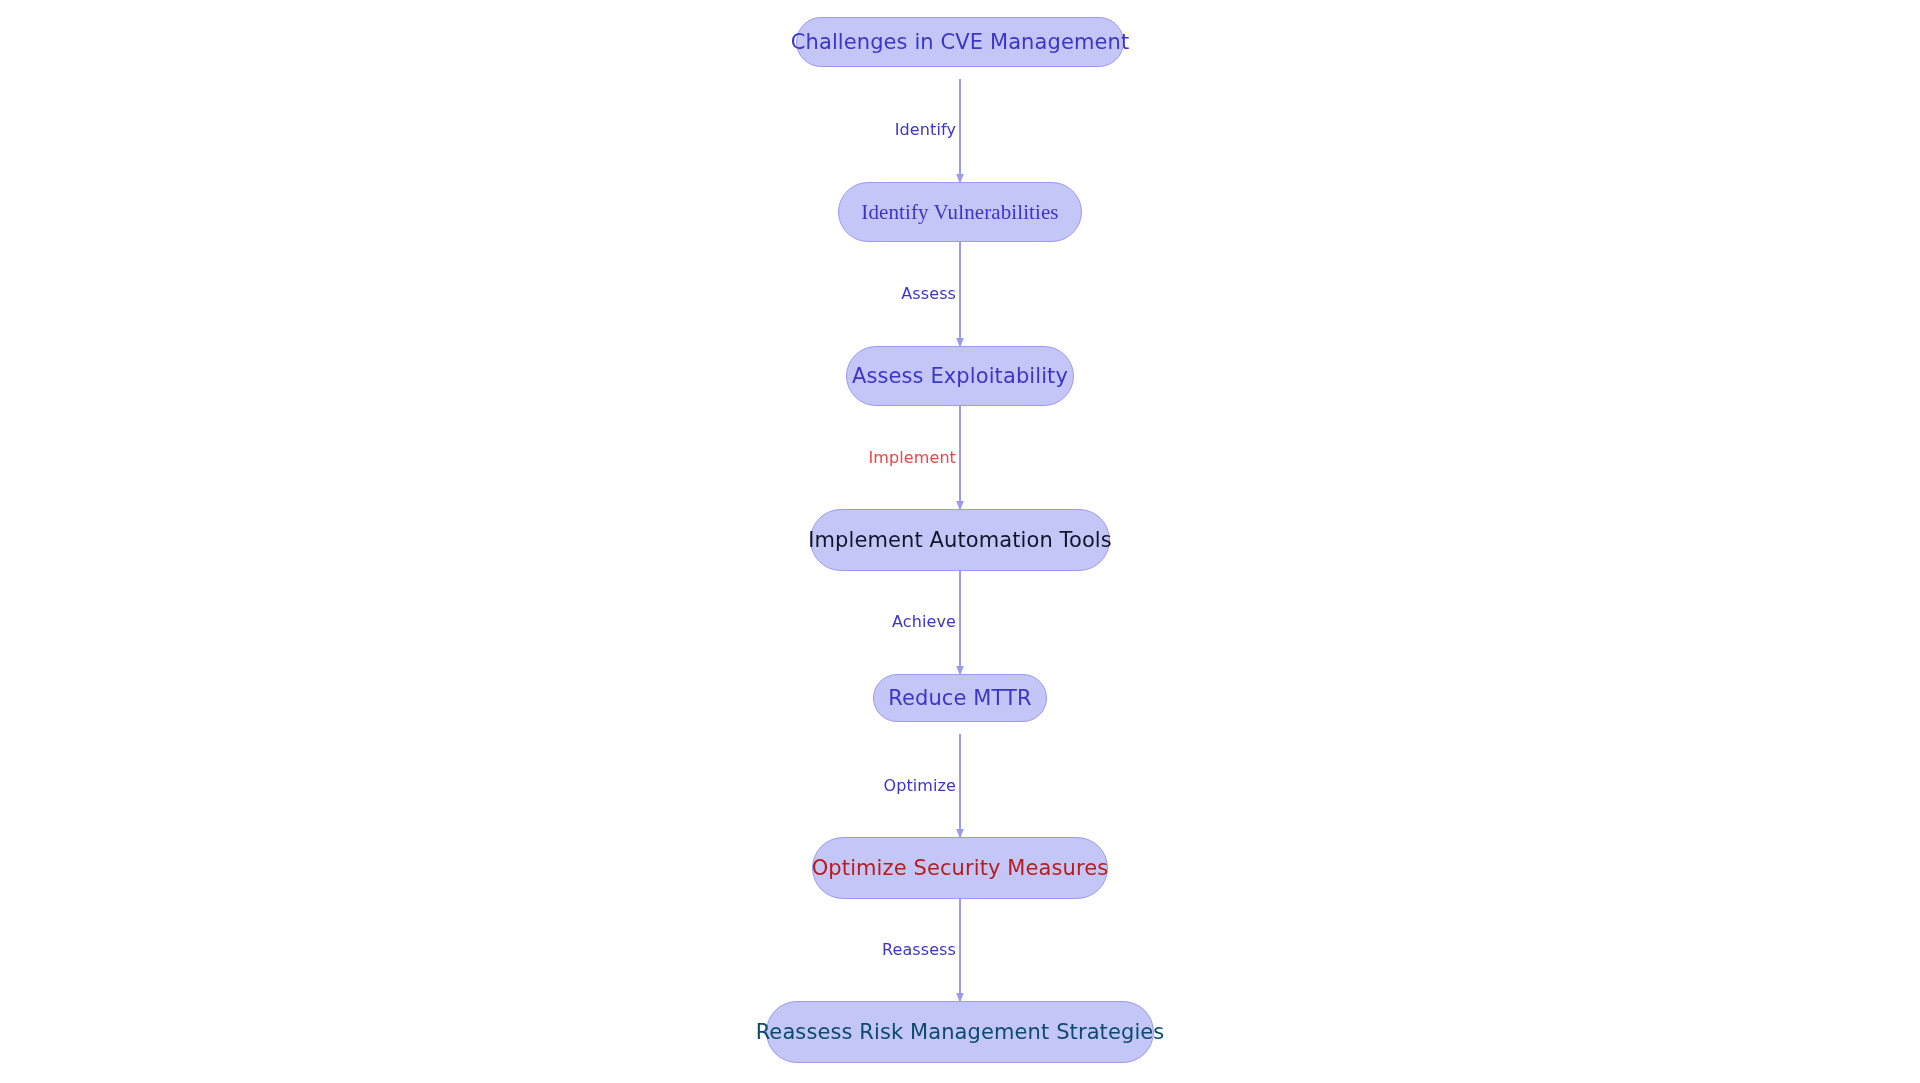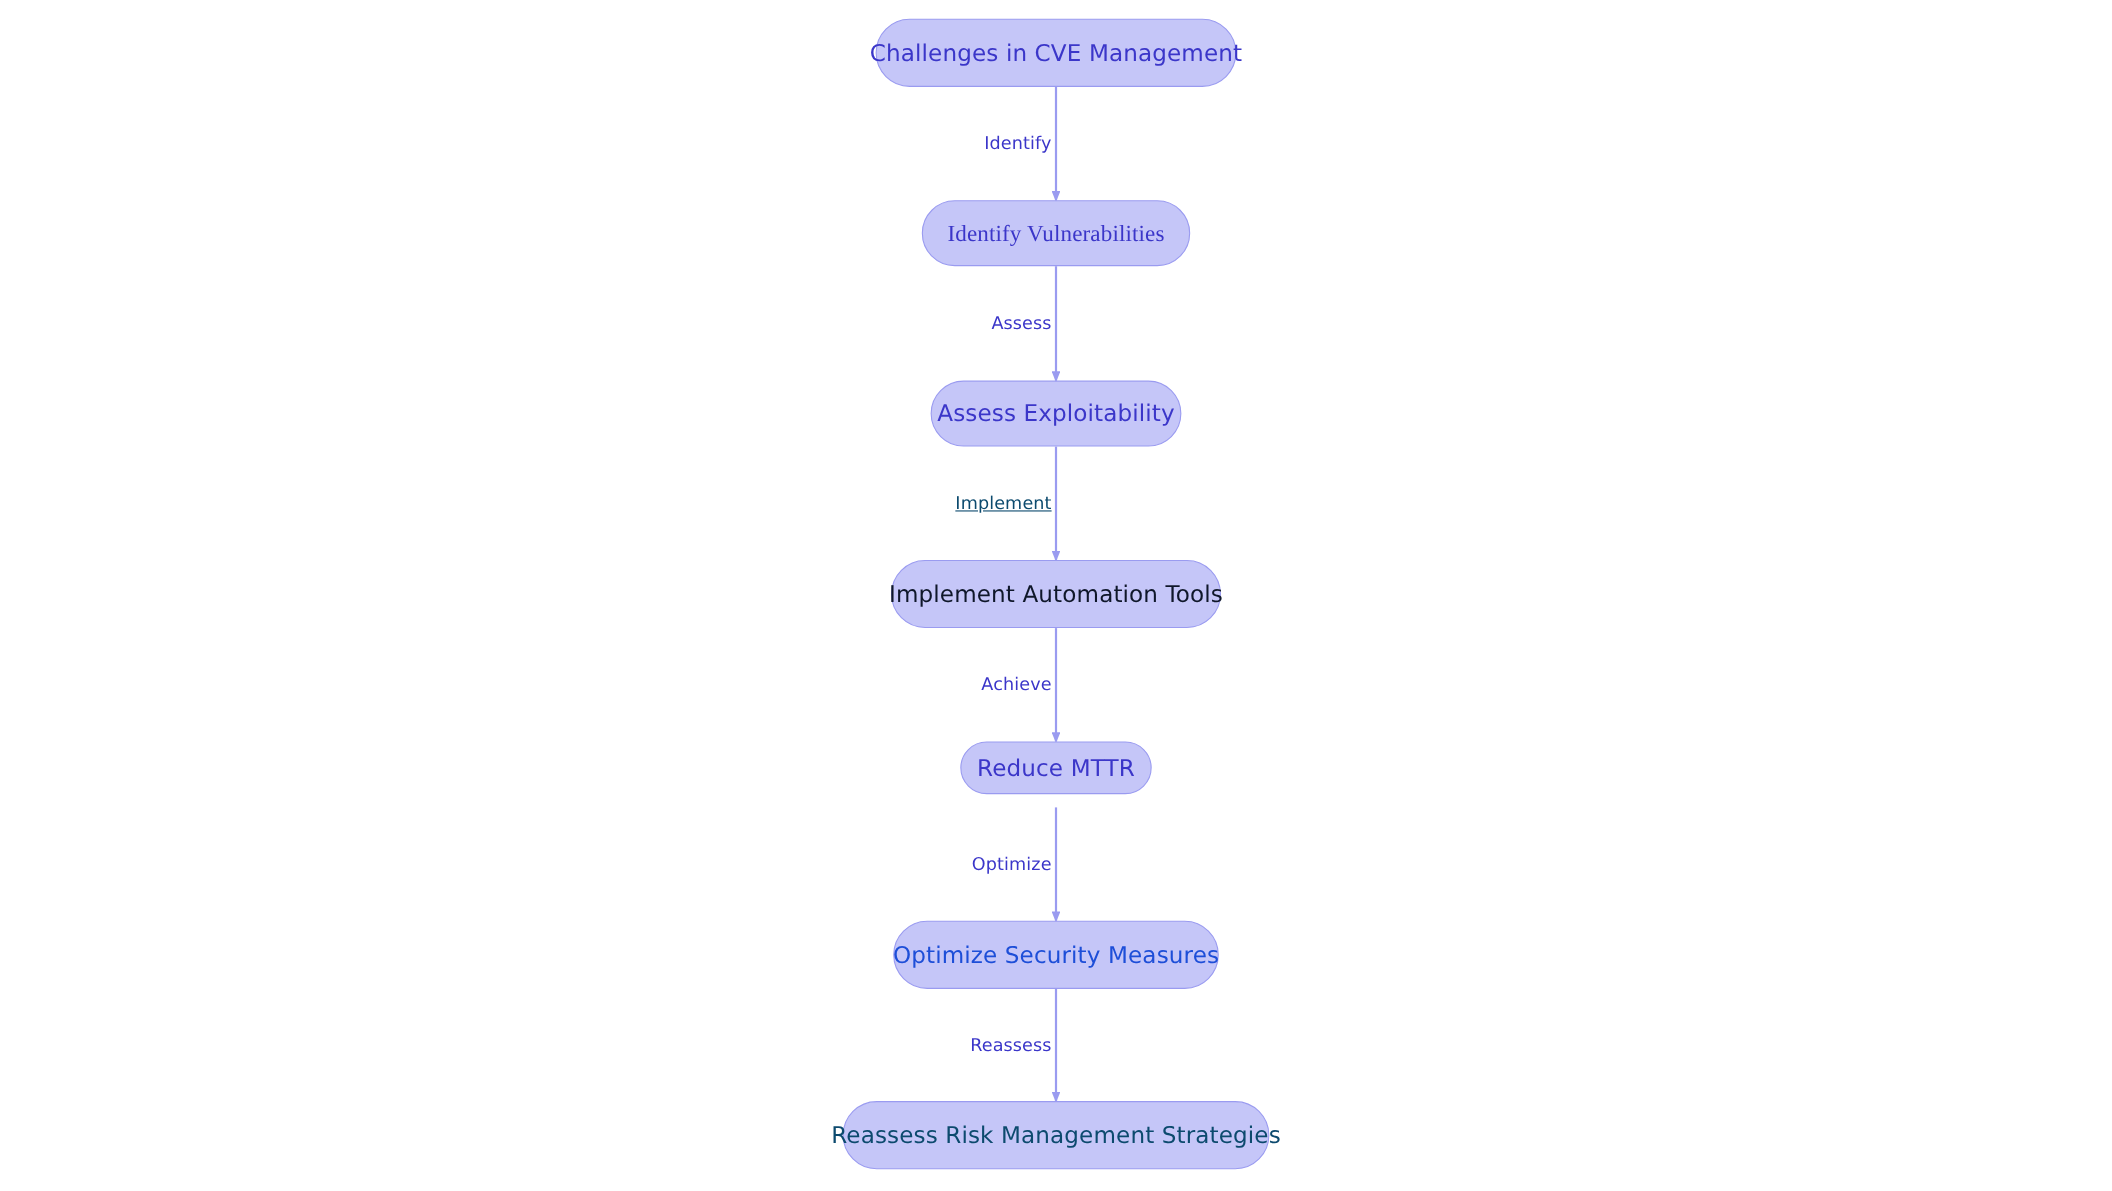--- a/index.html
+++ b/index.html
@@ -82,44 +82,44 @@
         <line x1="960" y1="79" x2="960" y2="182" stroke="#9a9bf0" stroke-width="2" marker-end="url(#arrowhead)"></line>
         <line x1="960" y1="242" x2="960" y2="346" stroke="#9a9bf0" stroke-width="2" marker-end="url(#arrowhead)"></line>
         <line x1="960" y1="406" x2="960" y2="509" stroke="#9a9bf0" stroke-width="2" marker-end="url(#arrowhead)"></line>
         <line x1="960" y1="571" x2="960" y2="674" stroke="#9a9bf0" stroke-width="2" marker-end="url(#arrowhead)"></line>
         <line x1="960" y1="734" x2="960" y2="837" stroke="#9a9bf0" stroke-width="2" marker-end="url(#arrowhead)"></line>
         <line x1="960" y1="899" x2="960" y2="1001" stroke="#9a9bf0" stroke-width="2" marker-end="url(#arrowhead)"></line>
       </g>
   </svg>
 
   <div id="node-layer">
-      <div class="node" style="left: 796px; top: 17px; width: 328px; height: 62px; background: rgb(197, 198, 248); border-color: rgb(154, 155, 240); color: rgb(59, 54, 201);">
+      <div class="node" style="left: 796px; top: 17px; width: 328px; height: 50px; background: rgb(197, 198, 248); border-color: rgb(154, 155, 240); color: rgb(59, 54, 201);">
         <span class="node-label">Challenges in CVE Management</span>
       </div>
       <div class="node" style="left: 838px; top: 182px; width: 244px; height: 60px; background: rgb(197, 198, 248); border-color: rgb(154, 155, 240); color: rgb(59, 54, 201); font-family: Liberation Serif, serif;">
         <span class="node-label">Identify Vulnerabilities</span>
       </div>
       <div class="node" style="left: 846px; top: 346px; width: 228px; height: 60px; background: rgb(197, 198, 248); border-color: rgb(154, 155, 240); color: rgb(59, 54, 201);">
         <span class="node-label">Assess Exploitability</span>
       </div>
       <div class="node" style="left: 810px; top: 509px; width: 300px; height: 62px; background: rgb(197, 198, 248); border-color: rgb(154, 155, 240); color: #0f172a;">
         <span class="node-label">Implement Automation Tools</span>
       </div>
       <div class="node" style="left: 873px; top: 674px; width: 174px; height: 48px; background: rgb(197, 198, 248); border-color: rgb(154, 155, 240); color: rgb(59, 54, 201);">
         <span class="node-label">Reduce MTTR</span>
       </div>
-      <div class="node" style="left: 812px; top: 837px; width: 296px; height: 62px; background: rgb(197, 198, 248); border-color: rgb(154, 155, 240); color: #1d4ed8;">
+      <div class="node" style="left: 812px; top: 837px; width: 296px; height: 62px; background: rgb(197, 198, 248); border-color: rgb(154, 155, 240); color: #b91c1c;">
         <span class="node-label">Optimize Security Measures</span>
       </div>
       <div class="node" style="left: 766px; top: 1001px; width: 388px; height: 62px; background: rgb(197, 198, 248); border-color: rgb(154, 155, 240); color: #0c4a6e;">
         <span class="node-label">Reassess Risk Management Strategies</span>
       </div>
     </div>
   <div id="edge-label-layer">
       <div class="edge-label" style="left: 962px; top: 130px; color: rgb(59, 54, 201);">Identify</div>
       <div class="edge-label" style="left: 962px; top: 294px; color: rgb(59, 54, 201);">Assess</div>
-      <div class="edge-label" style="left: 962px; top: 458px; color: #0c4a6e; text-decoration: underline;">Implement</div>
+      <div class="edge-label" style="left: 962px; top: 458px; color: #ef4444;">Implement</div>
       <div class="edge-label" style="left: 962px; top: 622px; color: rgb(59, 54, 201); text-align: center;">Achieve</div>
       <div class="edge-label" style="left: 962px; top: 786px; color: rgb(59, 54, 201);">Optimize</div>
       <div class="edge-label" style="left: 962px; top: 950px; color: rgb(59, 54, 201);">Reassess</div>
     </div>
 
 </div>
 
 </body></html>

